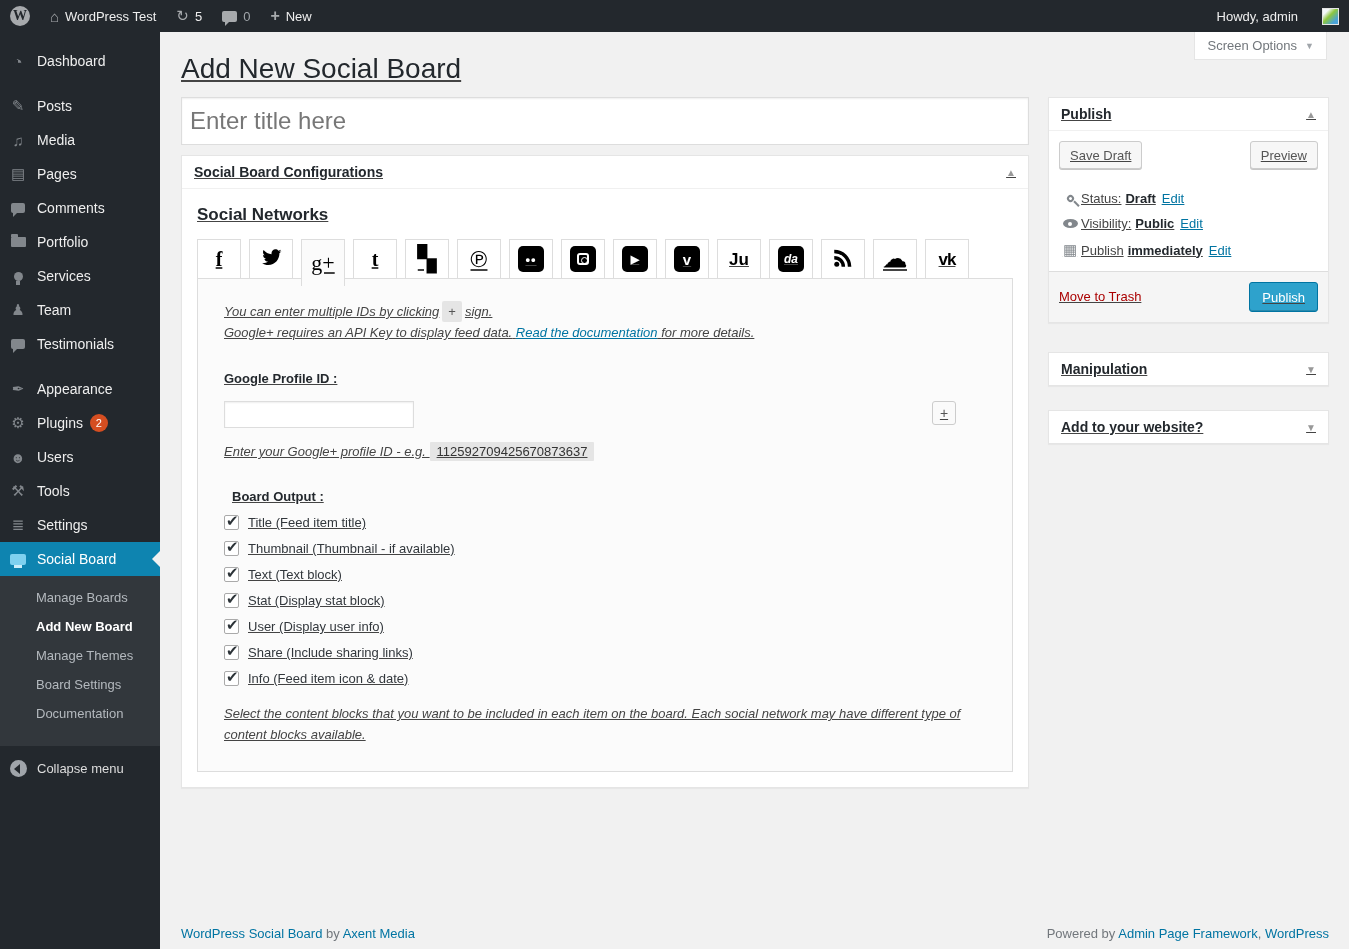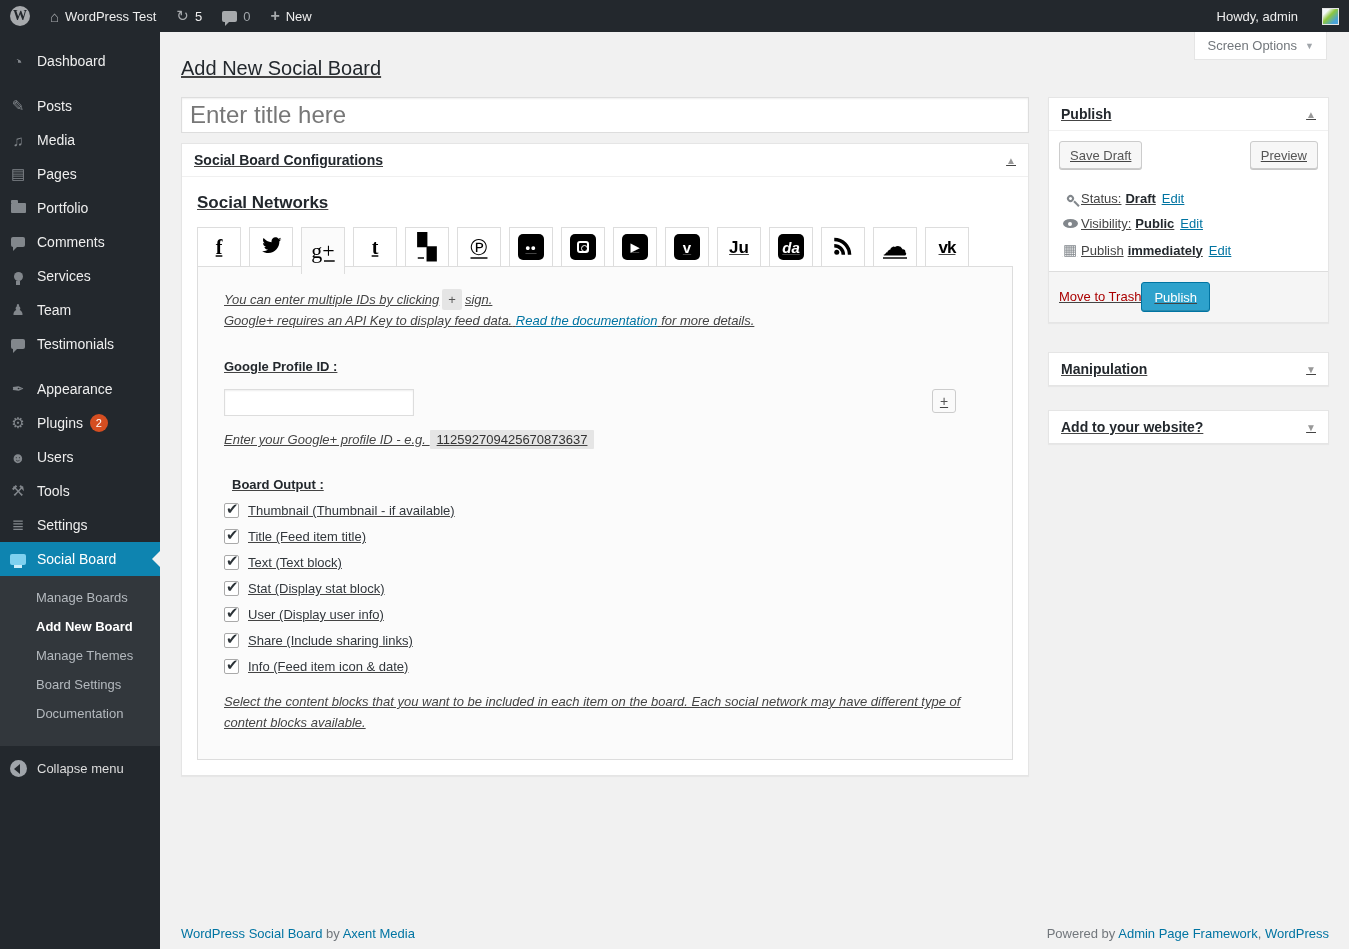--- a/index.html
+++ b/index.html
@@ -60,27 +60,27 @@
   .ic-bulb::after { content:""; position:absolute; left:2.5px; bottom:-4px; width:4px; height:4px; background:#82878c; }
   .ic-monitor { width:16px; height:11px; background:#7fd1ef; border-radius:2px; position:relative; display:inline-block; }
   .ic-monitor::after { content:""; position:absolute; left:4px; bottom:-3px; width:8px; height:3px; background:#cdeef9; }
 
   
   #content { position:absolute; top:32px; left:160px; width:1189px; height:917px; padding:0 20px 0 21px;text-decoration:underline; }
   #screen-options { position:absolute; top:0; right:22px; height:28px; background:#fff;
     border:1px solid #e5e5e5; border-top:none; color:#72777c; font-size:13px;
     display:flex; align-items:center; gap:8px; padding:0 12px; cursor:pointer; }
   .chev { font-size:9px; color:#a0a5aa; }
-  h1#page-title { margin-top:22px; font-size:20px; font-weight:400; color:#23282d; line-height:29px; }
+  h1#page-title { margin-top:22px; font-size:28px; font-weight:400; color:#23282d; line-height:29px; }
 
   #columns { display:flex; margin-top:14px; }
   #col-left { width:848px; }
   #col-right { width:281px; margin-left:19px; }
 
-  #title-input { width:100%; height:36px; background:#fff; border:1px solid #ddd;
+  #title-input { width:100%; height:48px; background:#fff; border:1px solid #ddd;
     box-shadow:inset 0 1px 2px rgba(0,0,0,.07); padding:3px 8px; font-size:24px;
     font-family:"Liberation Sans", sans-serif; color:#32373c; }
   #title-input::placeholder { color:#777; opacity:1; }
 
   .postbox { background:#fff; border:1px solid #e5e5e5; box-shadow:0 1px 1px rgba(0,0,0,.04); }
   .postbox + .postbox { margin-top:20px; }
   .postbox-header { display:flex; align-items:center; justify-content:space-between;
     padding:8px 12px; cursor:pointer; }
   .postbox-header.open { border-bottom:1px solid #f0f0f0; }
   .postbox-title { font-size:14px; font-weight:bold; color:#23282d; }
@@ -131,22 +131,22 @@
   .misc-row { display:flex; align-items:center; margin-top:10px; color:#444; }
   .misc-icon { width:22px; display:inline-flex; justify-content:center; align-items:center; color:#82878c; }
   .misc-row b { color:#23282d; margin:0 0 0 4px; }
   .edit-link { color:#0074a2; text-decoration:underline; margin-left:6px; }
   .ic-key { width:7px; height:7px; border:2px solid #82878c; border-radius:50%; position:relative;
     transform:rotate(-45deg); display:inline-block; }
   .ic-key::after { content:""; position:absolute; top:6px; left:1px; width:2px; height:7px; background:#82878c; }
   .ic-eye { width:15px; height:9px; border-radius:50%; background:#82878c; position:relative; display:inline-block; }
   .ic-eye::after { content:""; position:absolute; width:4px; height:4px; background:#fff; border-radius:50%; left:5.5px; top:2.5px; }
   .ic-cal { font-size:15px; color:#82878c; font-style:normal; }
-  .major-actions { display:flex; justify-content:flex-start; align-items:center;
-    padding:10px; background:#f5f5f5; border-top:1px solid #ddd; }
+  .major-actions { display:flex; justify-content:space-between; align-items:center;
+    padding:10px; background:#f5f5f5; border-top:1px solid #ddd;gap:24px; }
   .trash-link { color:#a00; font-size:13px; line-height:28px; }
   .btn-primary { background:#2ea2cc; border:1px solid #0074a2; border-radius:3px; color:#fff;
     font-size:13px; height:30px; padding:0 12px; cursor:pointer;
     box-shadow:inset 0 -1px 0 rgba(0,0,0,.15); font-family:"Liberation Sans", sans-serif; }
   #manipulation-box { margin-top:29px; }
   #website-box { margin-top:24px; }
 
   
   #footer { position:absolute; left:181px; right:20px; bottom:8px; display:flex;
     justify-content:space-between; color:#72777c; font-size:13px; }
@@ -197,29 +197,29 @@
     <li class="menu-item">
       <i class="menu-icon">♫</i>
       <span class="menu-label">Media</span>
     </li>
     <li class="menu-item">
       <i class="menu-icon">▤</i>
       <span class="menu-label">Pages</span>
     </li>
     <li class="menu-item">
       <i class="menu-icon">
+          <span class="ic-bubble"></span>
+        </i>
+      <span class="menu-label">Comments</span>
+    </li>
+    <li class="menu-item">
+      <i class="menu-icon">
           <span class="ic-folder"></span>
         </i>
       <span class="menu-label">Portfolio</span>
-    </li>
-    <li class="menu-item">
-      <i class="menu-icon">
-          <span class="ic-bubble"></span>
-        </i>
-      <span class="menu-label">Comments</span>
     </li>
     <li class="menu-item">
       <i class="menu-icon">
           <span class="ic-bulb"></span>
         </i>
       <span class="menu-label">Services</span>
     </li>
     <li class="menu-item">
       <i class="menu-icon">♟</i>
       <span class="menu-label">Team</span>
@@ -328,21 +328,21 @@
             <li class="tab" title="YouTube">
               <span class="blackbox" style="font-size:11px;">▶</span>
             </li>
             <li class="tab" title="Vimeo">
               <span class="blackbox" style="font-size:15px;">v</span>
             </li>
             <li class="tab" title="StumbleUpon">
               <span class="ni" style="font-size:17px;">Ju</span>
             </li>
             <li class="tab" title="DeviantArt">
-              <span class="blackbox" style="font-size:15px;font-style:italic;text-align:right;">da</span>
+              <span class="blackbox" style="font-size:12px;font-style:italic;text-align:right;">da</span>
             </li>
             <li class="tab" title="RSS">
               <span><svg viewBox="0 0 24 24" width="20" height="20" fill="#000">
                     <circle cx="4.5" cy="19.5" r="3"></circle>
                     <path d="M1.5 9.5a13 13 0 0 1 13 13h-4.2a8.8 8.8 0 0 0-8.8-8.8z"></path>
                     <path d="M1.5 2a20.5 20.5 0 0 1 20.5 20.5h-4.2A16.3 16.3 0 0 0 1.5 6.2z"></path>
                   </svg></span>
             </li>
             <li class="tab" title="SoundCloud">
               <span class="ni" style="font-size:24px;">☁</span>
@@ -371,25 +371,25 @@
 
             <div class="note hint">
               <span>Enter your Google+ profile ID - e.g.</span>
               <span class="code">112592709425670873637</span>
             </div>
 
             <div class="output-label">Board Output :</div>
 
             <div class="cb-row">
               <span class="cb"></span>
+              <span>Title (Feed item title)</span>
+            </div>
+            <div class="cb-row">
+              <span class="cb"></span>
               <span>Thumbnail (Thumbnail - if available)</span>
-            </div>
-            <div class="cb-row">
-              <span class="cb"></span>
-              <span>Title (Feed item title)</span>
             </div>
             <div class="cb-row">
               <span class="cb"></span>
               <span>Text (Text block)</span>
             </div>
             <div class="cb-row">
               <span class="cb"></span>
               <span>Stat (Display stat block)</span>
             </div>
             <div class="cb-row">

